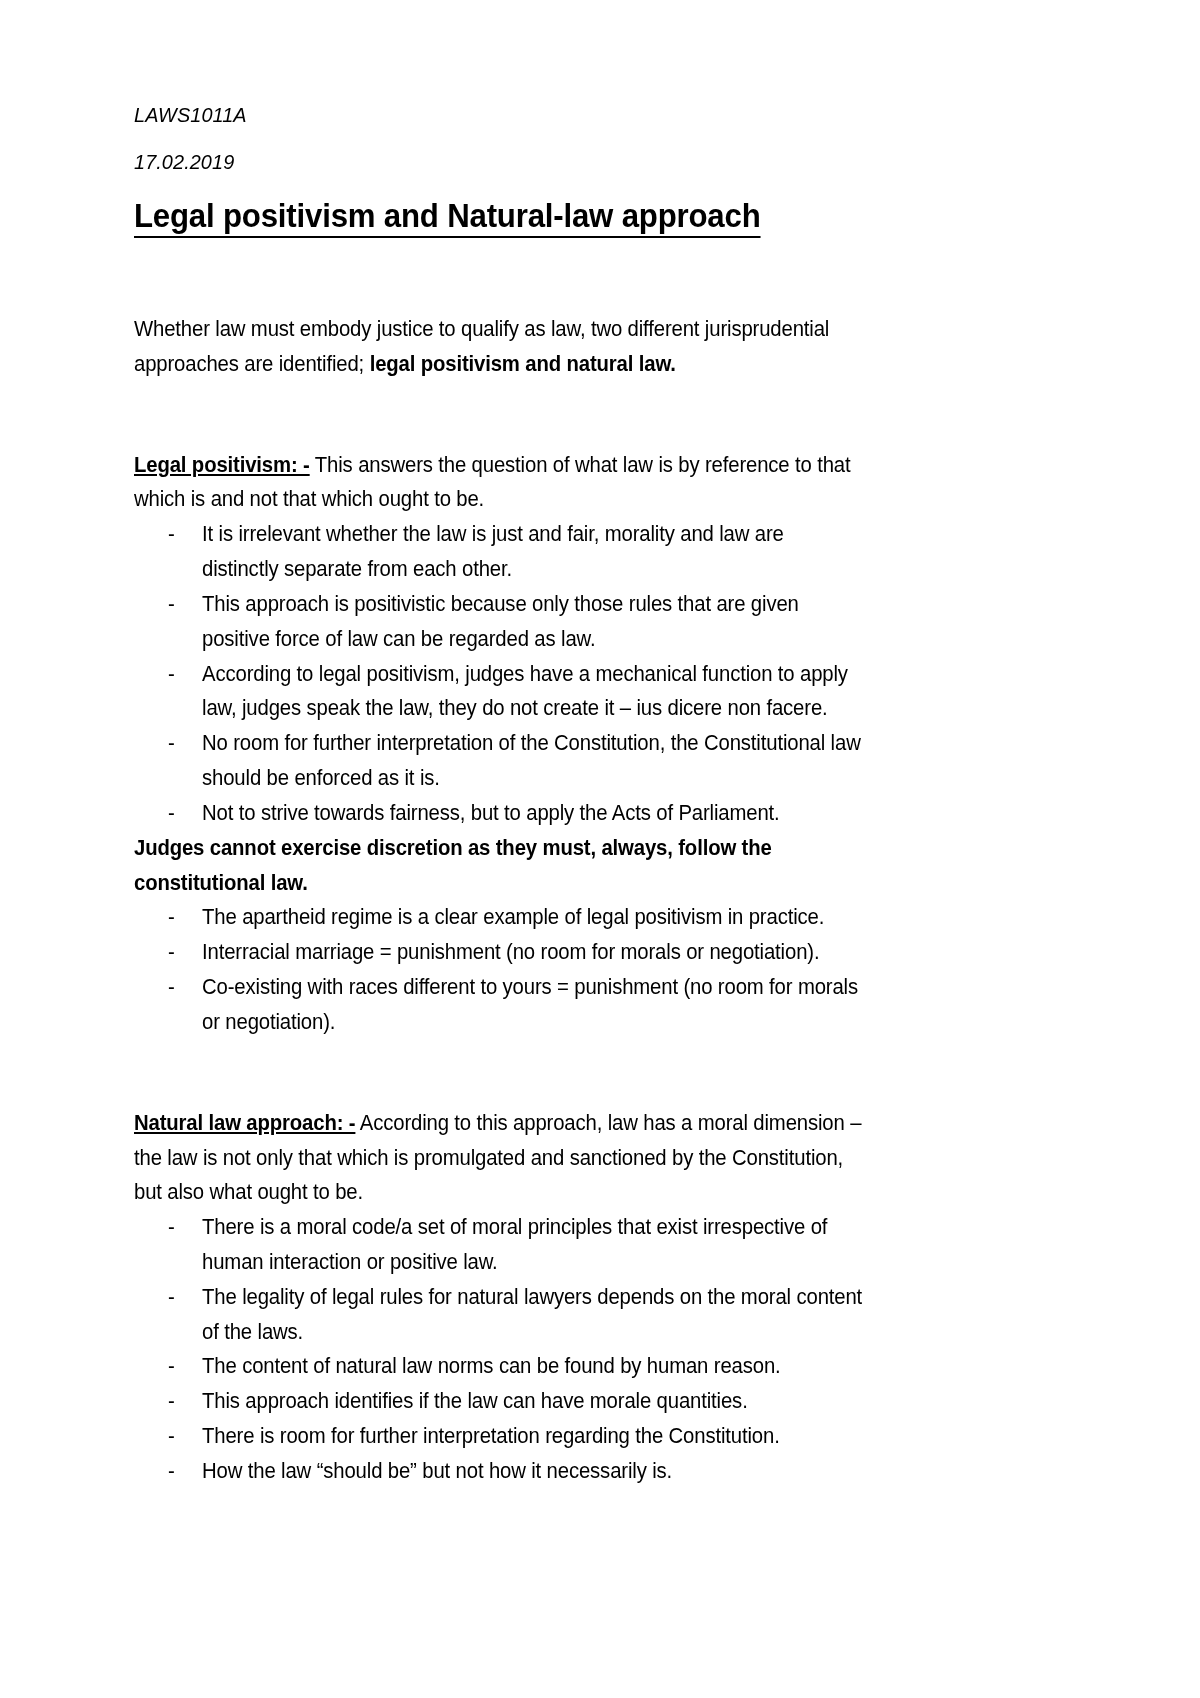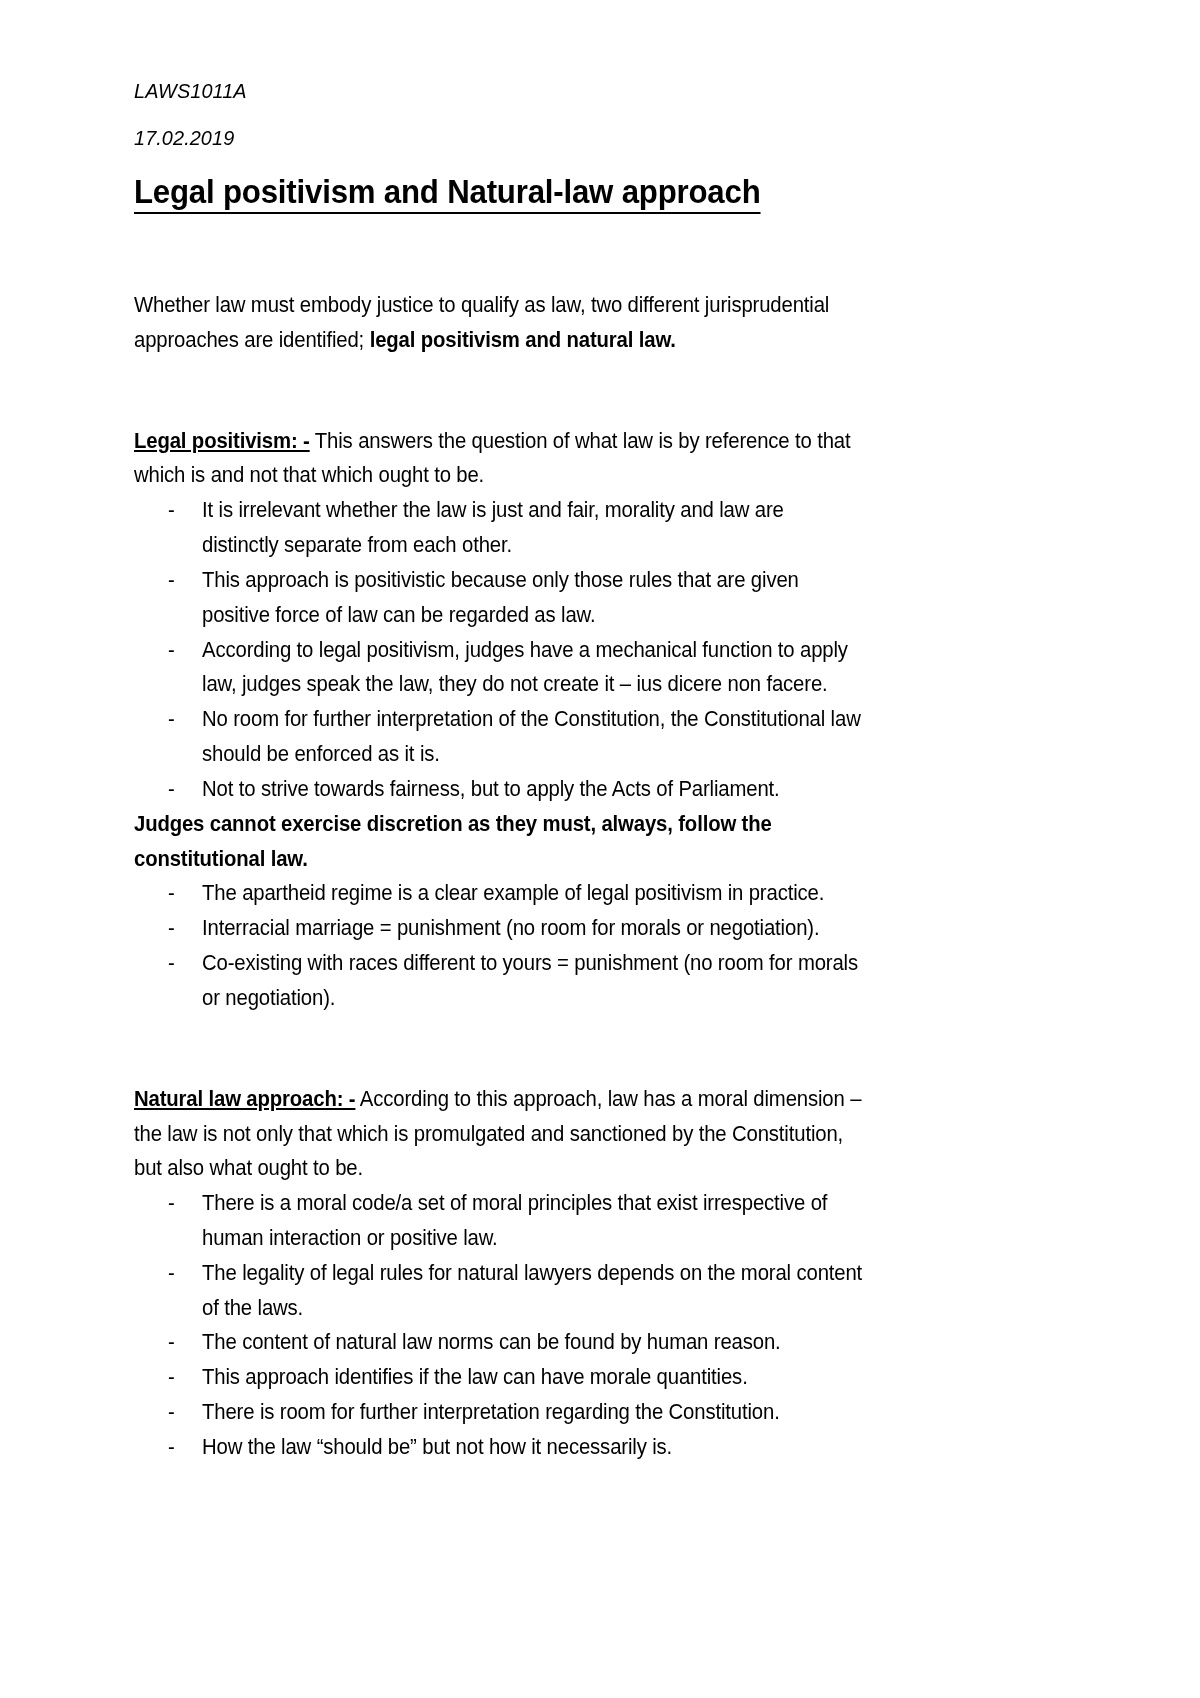--- a/index.html
+++ b/index.html
@@ -11,21 +11,21 @@
   body {
     font-family: "Liberation Sans", "DejaVu Sans", sans-serif;
     color: #000000;
   }
   .page {
     position: relative;
     width: 1068px;
     height: 1698px;
     background: #ffffff;
     box-sizing: border-box;
-    padding: 80px 205px 60px 134px;
+    padding: 104px 205px 60px 134px;
     overflow: hidden;
   }
   .doc {
     font-size: 21.5px;
     line-height: 1.62;
     letter-spacing: -0.15px;
     
     transform: scaleX(0.945);
     transform-origin: 0 0;
     width: 105.8%;

